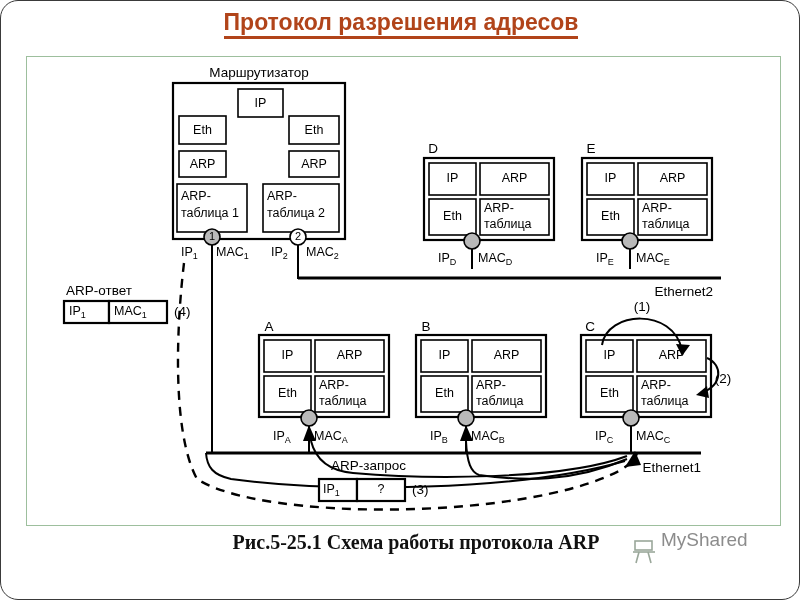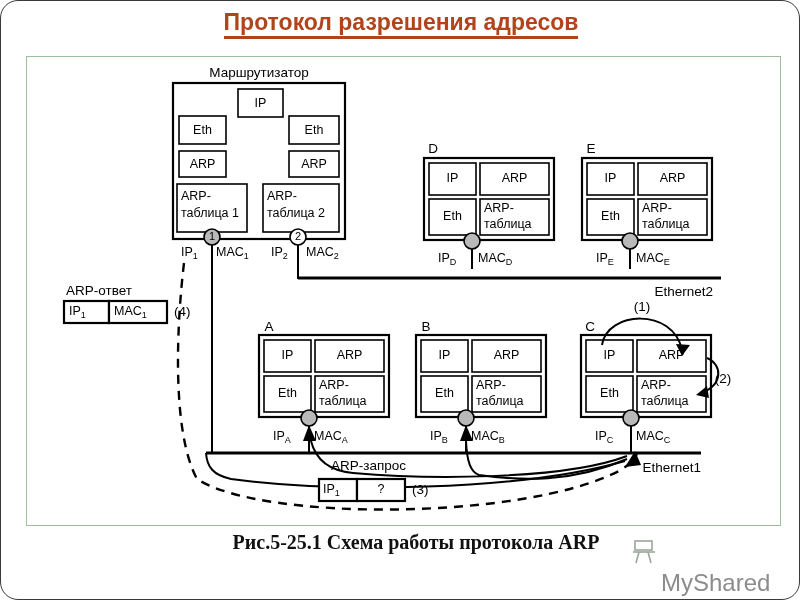--- a/index.html
+++ b/index.html
@@ -2,21 +2,21 @@
 <html><head>
 <meta charset="utf-8">
 <style>
   html,body{margin:0;padding:0;background:#ffffff;}
   body{width:800px;height:600px;overflow:hidden;font-family:"Liberation Sans",sans-serif;}
   #slide{position:relative;width:800px;height:600px;background:#fff;border:1.5px solid #3a3a3a;border-radius:18px;box-sizing:border-box;}
   #title{position:absolute;left:0;top:8px;width:800px;text-align:center;font-family:"Liberation Sans",sans-serif;font-size:23px;font-weight:bold;color:#b1441a;}
   #title span{border-bottom:3px solid #b1441a;padding-bottom:1px;}
   #content-box{position:absolute;left:25px;top:55px;width:755px;height:470px;border:1px solid #9dbf9d;box-sizing:border-box;}
   #caption{position:absolute;left:0;top:530px;width:800px;text-align:center;font-family:"Liberation Serif",serif;font-size:20px;font-weight:bold;color:#111;margin-left:15px;}
-  #watermark{position:absolute;left:660px;top:568px;font-family:"Liberation Sans",sans-serif;font-size:24px;color:#8c8c8c;letter-spacing:0px;}
+  #watermark{position:absolute;left:660px;top:528px;font-family:"Liberation Sans",sans-serif;font-size:19px;color:#8c8c8c;letter-spacing:0px;}
   #wm-icon{position:absolute;left:630px;top:538px;width:28px;height:26px;}
   svg{position:absolute;left:0;top:0;}
   .bx{fill:#fff;stroke:#000;stroke-width:1.6;}
   .bx2{fill:#fff;stroke:#000;stroke-width:2.2;}
   .lbl{font-family:"Liberation Sans",sans-serif;font-size:12.5px;fill:#000;text-anchor:middle;dominant-baseline:middle;}
   .lbl-s{font-family:"Liberation Sans",sans-serif;font-size:11px;fill:#000;text-anchor:middle;dominant-baseline:middle;}
   .lbl-l{font-family:"Liberation Sans",sans-serif;font-size:13.5px;fill:#000;text-anchor:middle;dominant-baseline:middle;}
   .lbl-left{font-family:"Liberation Sans",sans-serif;font-size:12.5px;fill:#000;text-anchor:start;dominant-baseline:middle;}
   .ln{stroke:#000;stroke-width:2;fill:none;}
   .ln-th{stroke:#000;stroke-width:3;fill:none;}

